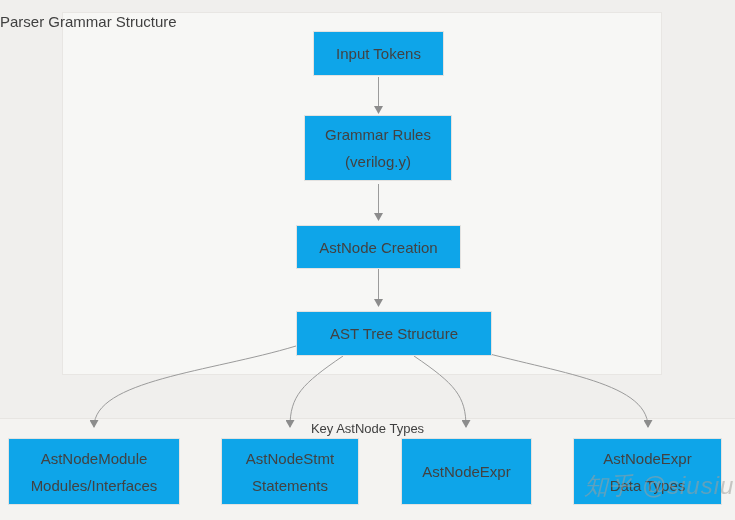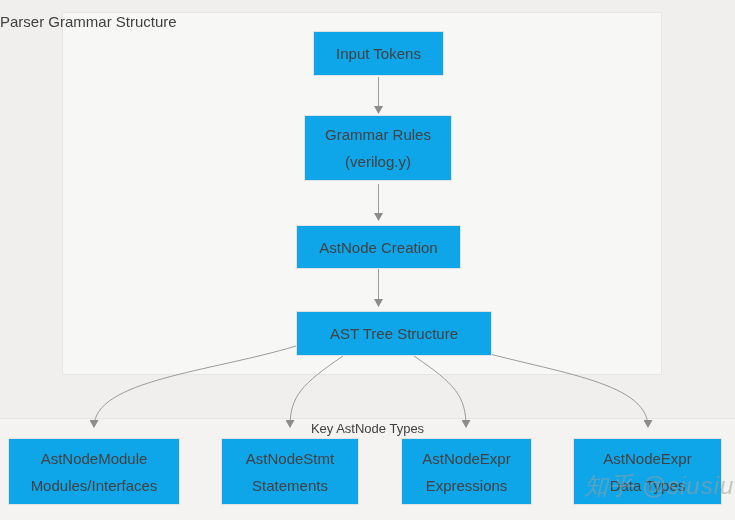--- a/index.html
+++ b/index.html
@@ -130,21 +130,20 @@
   <span>Modules/Interfaces</span>
 </div>
 
 <div class="node b-stmt">
   <span>AstNodeStmt</span>
   <span>Statements</span>
 </div>
 
 <div class="node b-expr">
   <span>AstNodeExpr</span>
-  <span>Expressions</span>
 </div>
 
 <div class="node b-dtype">
   <span>AstNodeExpr</span>
   <span>Data Types</span>
 </div>
 
 <div class="watermark">知乎 @siusiu</div>
 
 </body></html>

